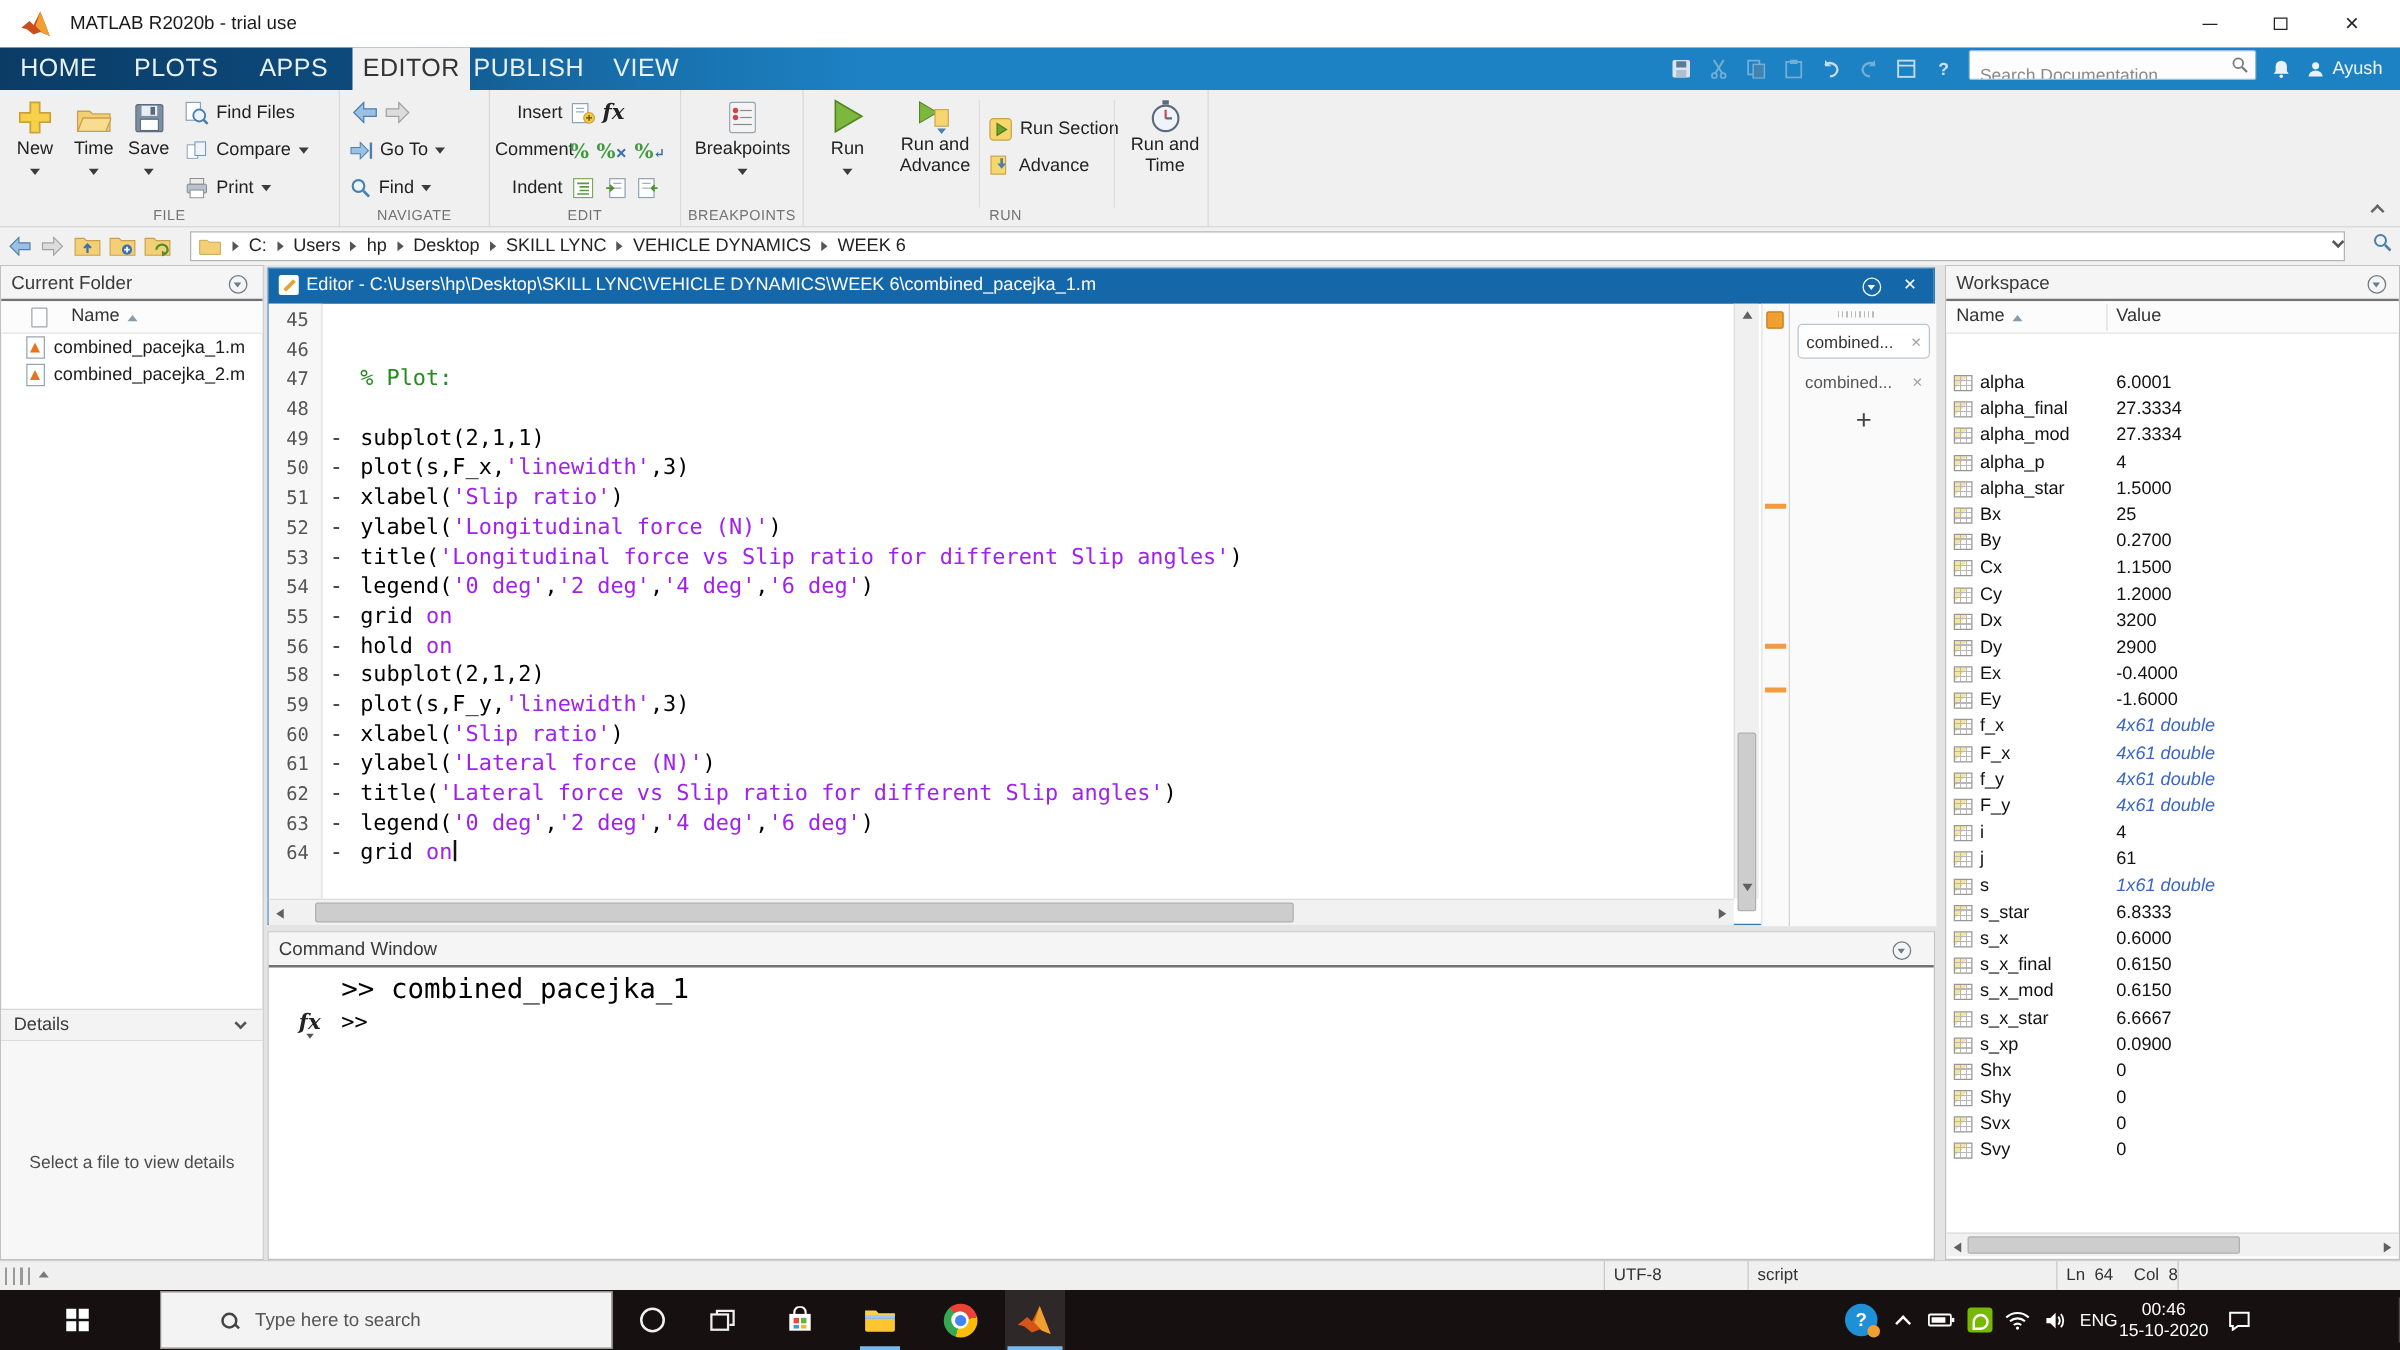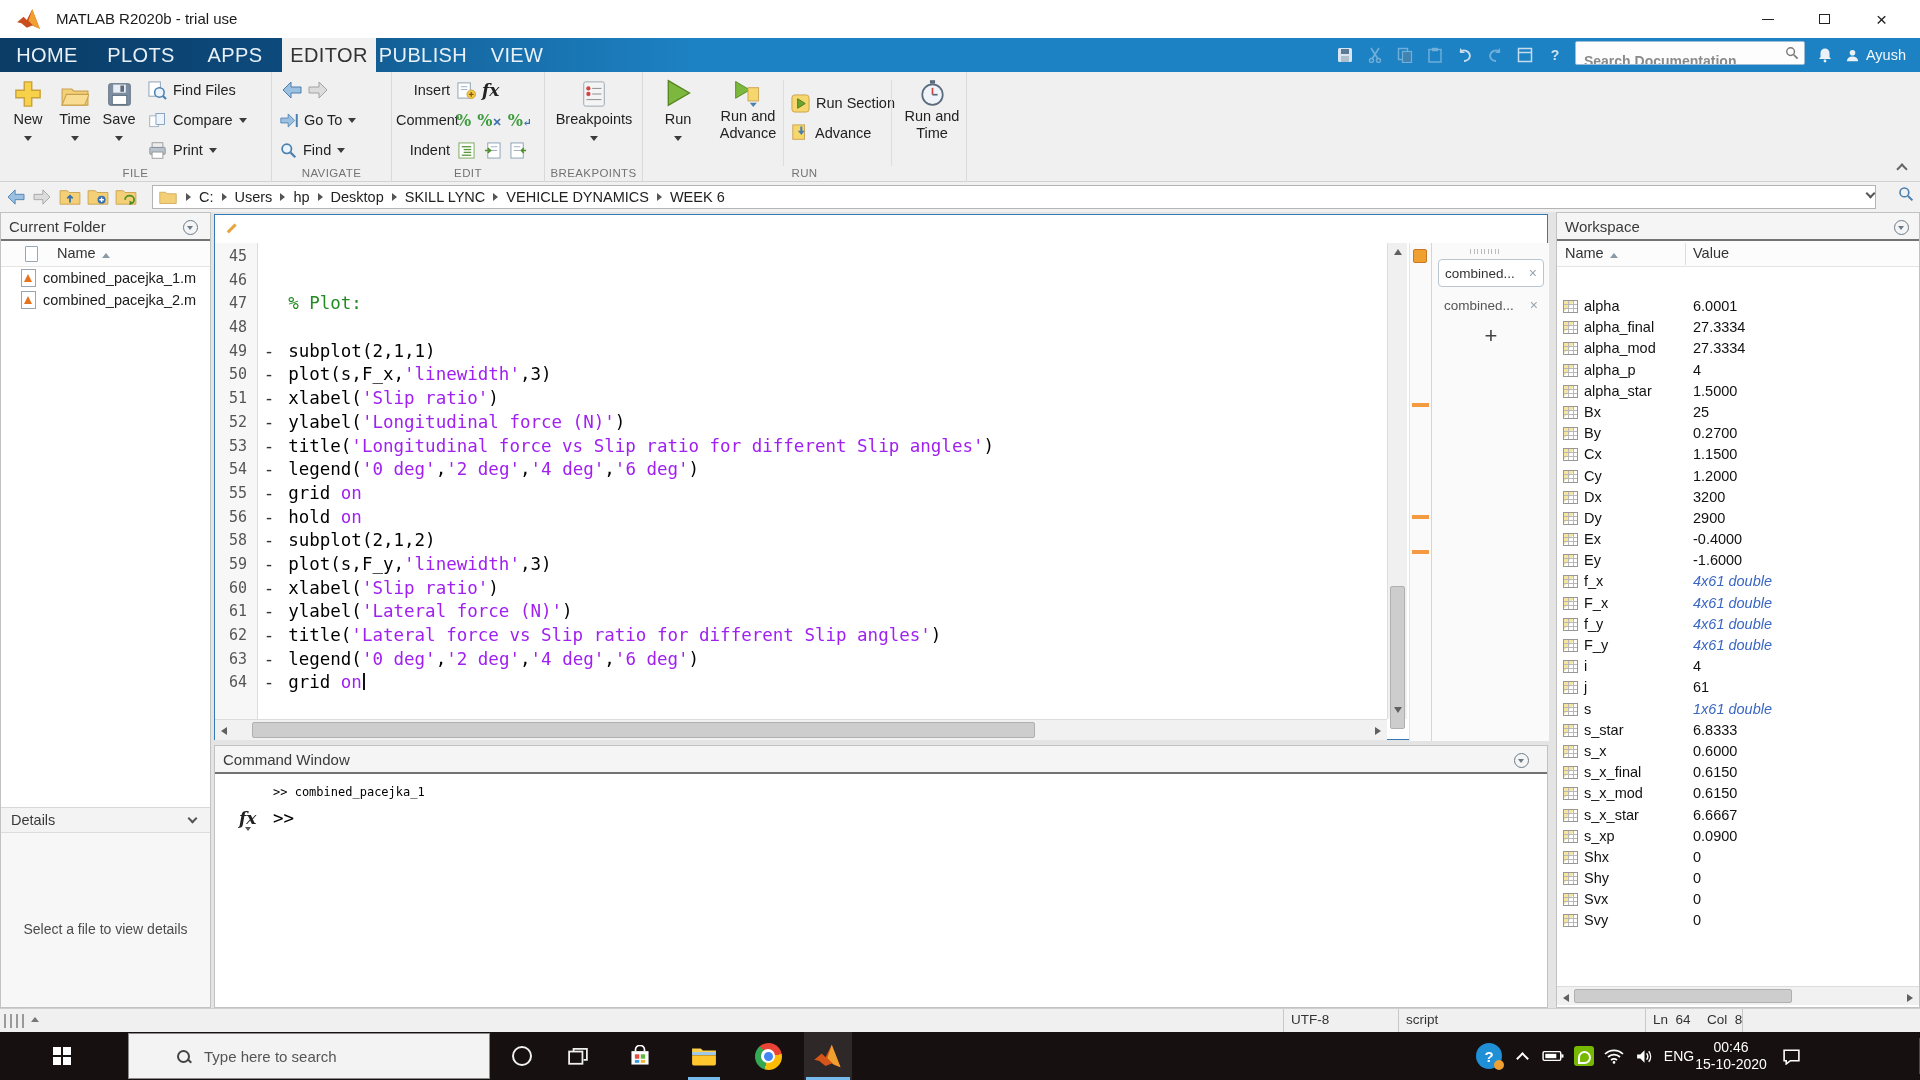--- a/index.html
+++ b/index.html
@@ -18,21 +18,21 @@
 
   
   #tabstrip { position:absolute; left:0; top:38px; width:1920px; height:34px;
     background:linear-gradient(90deg,#0a3c66 0px,#0d4a7c 280px,#15669f 420px,#1d82c4 700px,#1d82c4 100%); }
   #tabs { position:absolute; left:0; top:0; height:34px; display:flex; }
   .rtab { width:94px; height:48px; line-height:34px; text-align:center; color:#e8f1f8; font-size:20px; letter-spacing:.4px; }
   .rtab.active { background:#f0f0f0; color:#333; }
   #qat { position:absolute; right:0; top:0; height:34px; display:flex; align-items:center; gap:10px; padding-right:8px; }
   .qicon { width:20px; height:18px; display:flex; align-items:center; justify-content:center; }
   .qicon svg { display:block; }
-  #doc-search { width:230px; height:24px; background:#fdfdfd; border:1px solid #9bbdd6; border-radius:2px; font-size:14px; color:#444; padding:16px 26px 0 8px;font-weight:bold; }
+  #doc-search { width:230px; height:24px; background:#fdfdfd; border:1px solid #9bbdd6; border-radius:2px; font-size:14px; color:#444; padding:16px 26px 0 8px; }
   #doc-search::placeholder { color:#8a8a8a; }
   #doc-search-wrap { position:relative; }
   #doc-search-mag { position:absolute; right:6px; top:5px; }
   #user-area { display:flex; align-items:center; gap:6px; color:#f2f7fb; font-size:14.5px; padding-right:6px; }
 
   
   #ribbon { position:absolute; left:0; top:72px; width:1920px; height:110px; background:#f0f0f0; border-bottom:1px solid #d2d2d2; }
   .rsec { position:absolute; top:0; height:110px; border-right:1px solid #d9d9d9; }
   .seclab { position:absolute; bottom:3px; left:0; width:100%; text-align:center; font-size:11.5px; color:#737373; letter-spacing:.4px; }
   .bigbtn { position:absolute; top:4px; width:52px; text-align:center; }
@@ -115,21 +115,21 @@
   .doctab.t2 { top:48px; color:#555; }
   .tab-x { color:#9aa4ad; font-size:14px; }
   #newtab { position:absolute; left:44px; top:80px; width:30px; text-align:center; font-size:22px; color:#444; }
   #ed-hscroll { position:absolute; left:0; top:504px; width:1172px; height:21px; background:#f1f1f1; border-top:1px solid #dcdcdc; }
   .hsb-arrow { position:absolute; top:0; width:18px; height:21px; display:flex; align-items:center; justify-content:center; }
   #ed-hthumb { position:absolute; left:37px; top:2px; width:783px; height:16px; background:#cdcdcd; border:1px solid #b0b0b0; border-radius:2px; }
 
   
   #cmdwin { left:214px; top:745px; width:1334px; height:263px; }
   #cw-mdot { right:18px; }
-  #cwhist { position:absolute; left:58px; top:34px; font-family:"DejaVu Sans Mono",monospace; font-size:12px; color:#000; }
+  #cwhist { position:absolute; left:58px; top:34px; font-family:"DejaVu Sans Mono",monospace; font-size:22px; color:#000; }
   .cwline { height:24px; line-height:24px; white-space:pre; }
   #cw-prompt { position:absolute; left:58px; top:60px; height:24px; line-height:24px; font-family:"DejaVu Sans Mono",monospace; font-size:17.5px; color:#000; white-space:pre; }
   #cw-fx { position:absolute; left:24px; top:62px; }
   #cw-fx::after { content:""; position:absolute; left:6px; top:19px; border-left:3px solid transparent; border-right:3px solid transparent; border-top:4px solid #555; }
 
   
   #workspace { left:1556px; top:212px; width:364px; height:796px; }
   #ws-mdot { right:10px; }
   #ws-colhead { position:absolute; left:0; top:28px; width:100%; height:26px; background:#fcfcfc; border-bottom:1px solid #e4e4e4; font-size:14.5px; color:#333; }
   #ws-name-h { position:absolute; left:8px; top:4px; }
@@ -582,20 +582,21 @@
         <span class="file-label">combined_pacejka_2.m</span>
       </div>
     </div>
   <div id="cf-details-head"><span>Details</span><span id="cf-details-chev"></span></div>
   <div id="cf-details-body">
     <div id="cf-hint">Select a file to view details</div>
   </div>
 </div>
 
 <div class="panel" id="editor">
+  <div id="ed-title">Editor - C:\Users\hp\Desktop\SKILL LYNC\VEHICLE DYNAMICS\WEEK 6\combined_pacejka_1.m</div>
   <span id="ed-icon"></span>
   <span class="menu-dot" id="ed-mdot"></span>
   <span id="ed-close">×</span>
   <div id="gutbg"></div>
   <div id="gutsep"></div>
   <div id="elines">
       <div class="eline">
         <span class="lnum">45</span>
         <span class="codespan"></span>
       </div>

